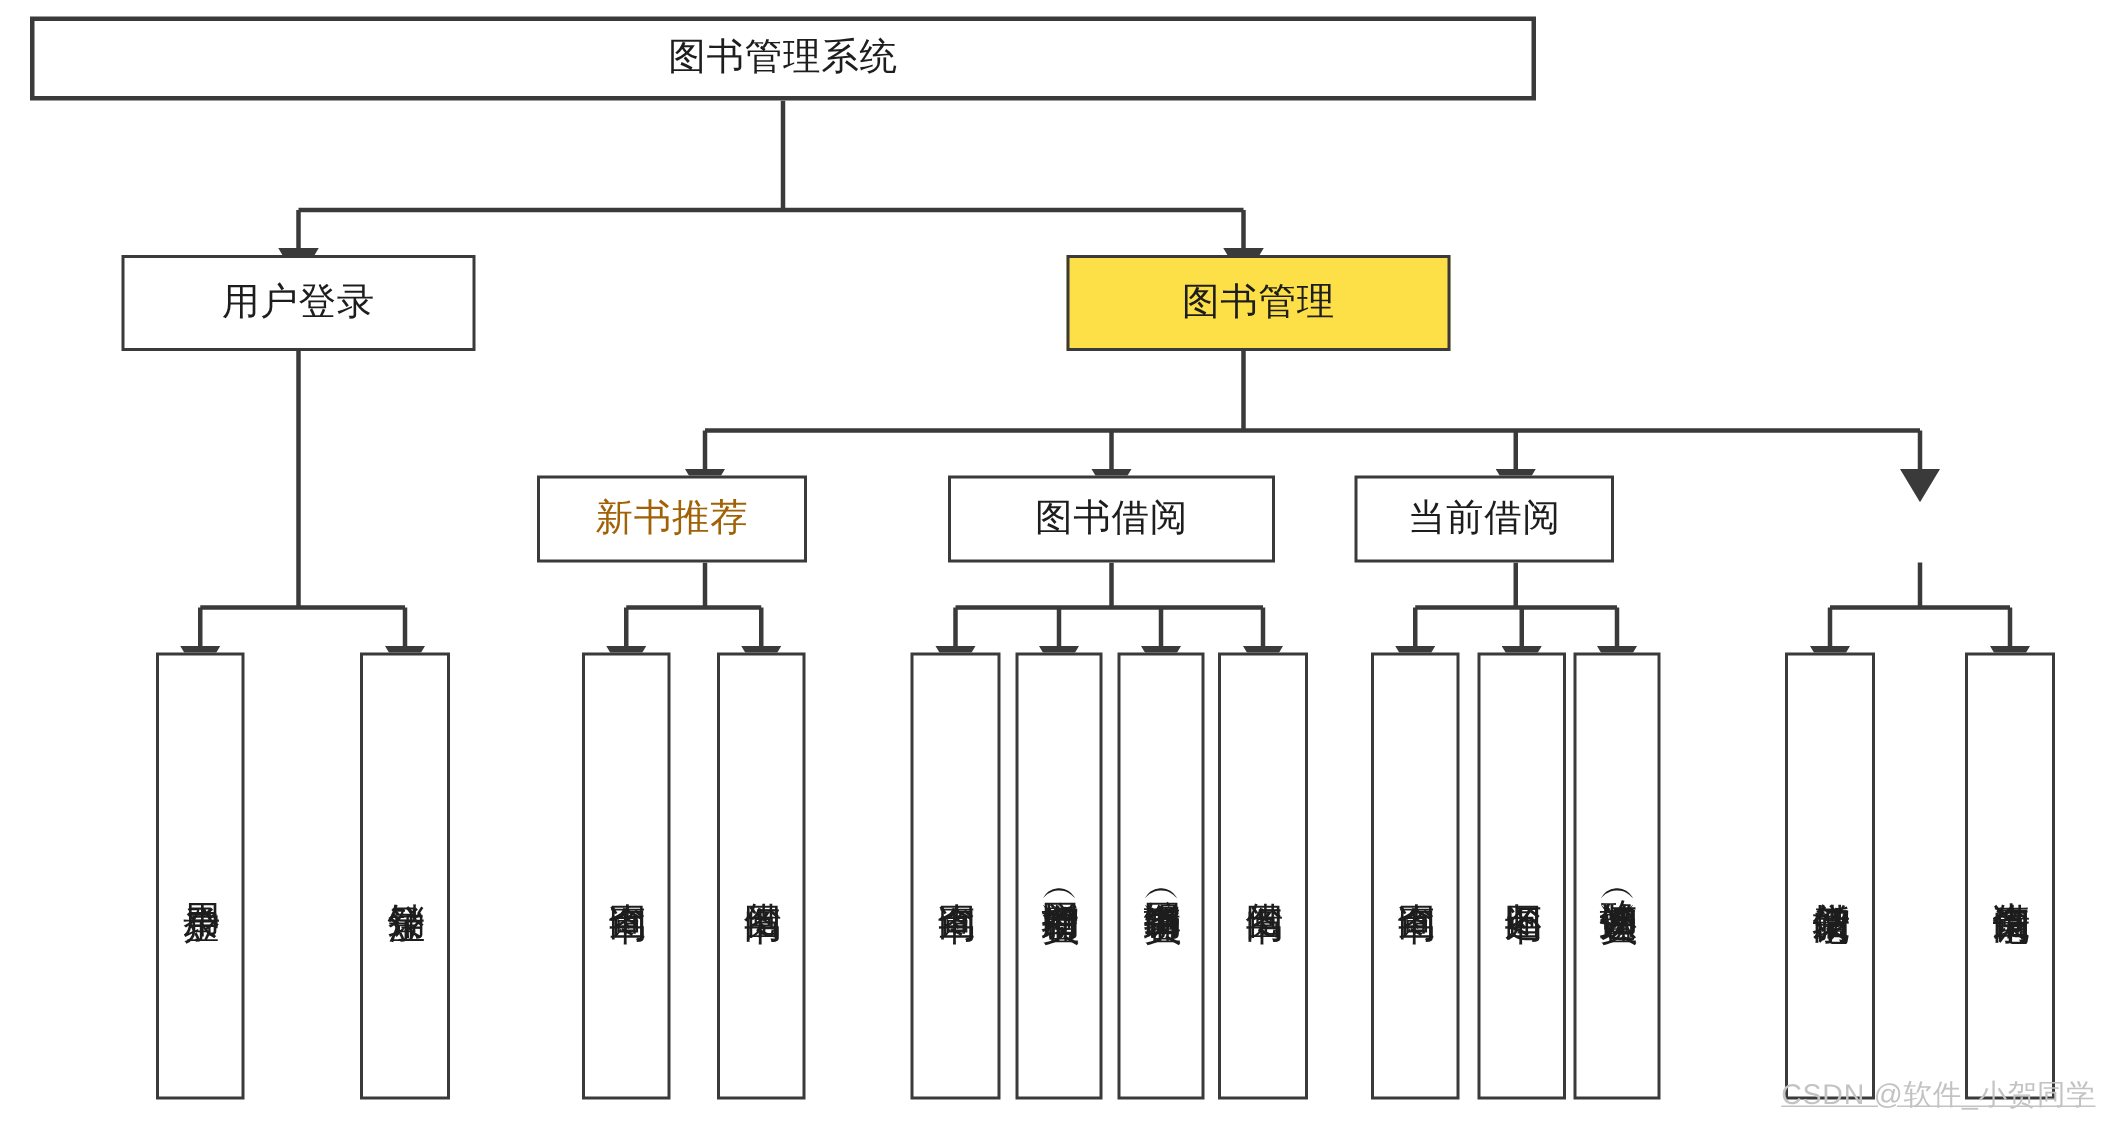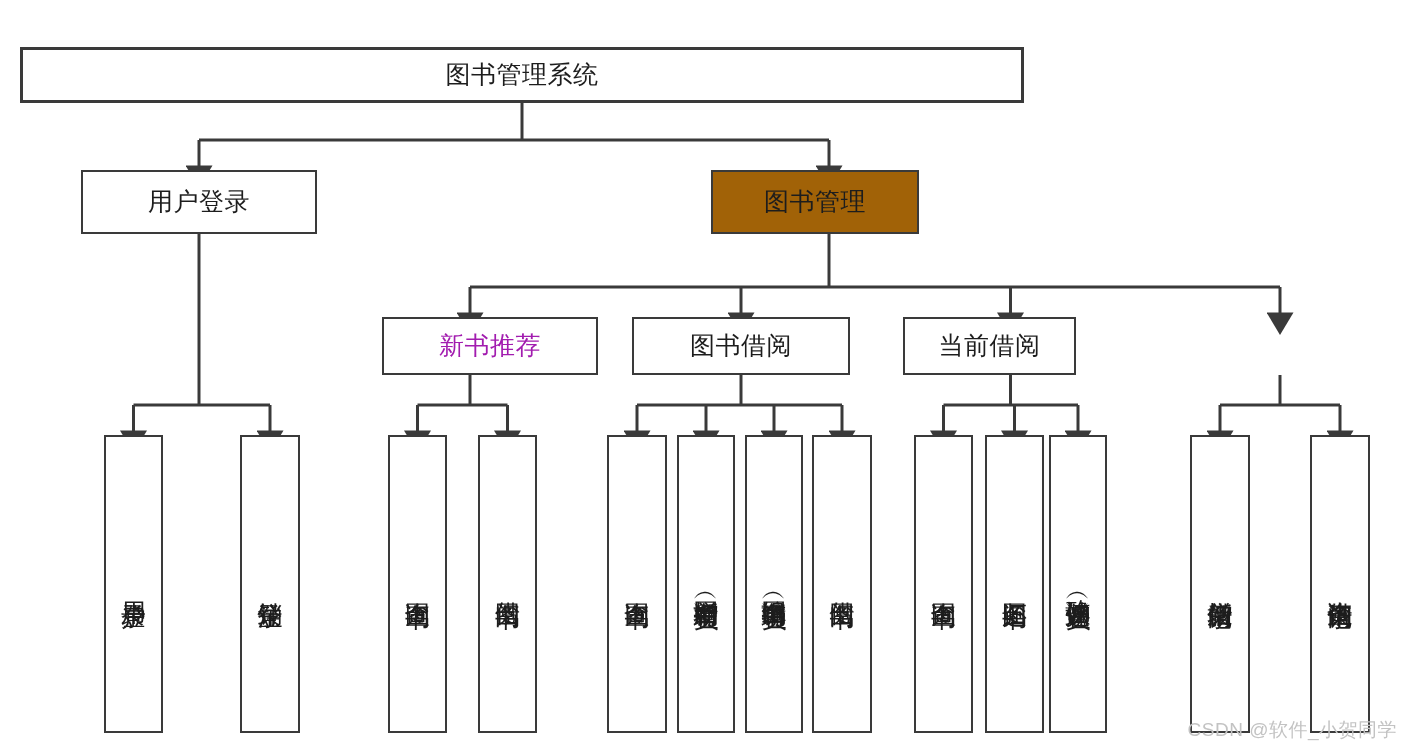--- a/index.html
+++ b/index.html
@@ -44,21 +44,20 @@
     white-space: nowrap;
   }
   .node-root .label,
   .node-l2 .label,
   .node-l3 .label {
     font-size: 25px;
     letter-spacing: 0.5px;
   }
   .node-root {
     border-width: 3px;
-    margin-top: 36px;
   }
   
   .node-leaf {
     border-width: 2.5px;
   }
   .node-leaf .label {
     writing-mode: vertical-rl;
     text-orientation: upright;
     font-size: 25px;
     line-height: 1.16;
@@ -125,25 +124,25 @@
       </g>
   </svg>
 
   <div class="node node-root" style="left: 20px; top: 11px; width: 1004px; height: 56px; border-color: rgb(58, 58, 58); background: rgb(255, 255, 255); color: rgb(29, 29, 29);">
     <span class="label">图书管理系统</span>
   </div>
 
   <div class="node node-l2" style="left: 81px; top: 170px; width: 236px; height: 64px; border-color: rgb(58, 58, 58); background: rgb(255, 255, 255); color: rgb(29, 29, 29);">
     <span class="label">用户登录</span>
   </div>
-  <div class="node node-l2" style="left: 711px; top: 170px; width: 208px; height: 64px; border-color: rgb(58, 58, 58); background: #a16207; color: rgb(29, 29, 29);">
+  <div class="node node-l2" style="left: 711px; top: 170px; width: 256px; height: 64px; border-color: rgb(58, 58, 58); background: #fde047; color: rgb(29, 29, 29);">
     <span class="label">图书管理</span>
   </div>
 
-  <div class="node node-l3" style="left: 382px; top: 317px; width: 216px; height: 58px; border-color: rgb(58, 58, 58); background: rgb(255, 255, 255); color: #a21caf;">
+  <div class="node node-l3" style="left: 358px; top: 317px; width: 180px; height: 58px; border-color: rgb(58, 58, 58); background: rgb(255, 255, 255); color: #a16207;">
     <span class="label">新书推荐</span>
   </div>
   <div class="node node-l3" style="left: 632px; top: 317px; width: 218px; height: 58px; border-color: rgb(58, 58, 58); background: rgb(255, 255, 255); color: rgb(29, 29, 29);">
     <span class="label">图书借阅</span>
   </div>
   <div class="node node-l3" style="left: 903px; top: 317px; width: 173px; height: 58px; border-color: rgb(58, 58, 58); background: rgb(255, 255, 255); color: rgb(29, 29, 29);">
     <span class="label">当前借阅</span>
   </div>
 
   <div class="node node-leaf" style="left: 104px; top: 435px; width: 59px; height: 298px; border-color: rgb(58, 58, 58); background: rgb(255, 255, 255); color: rgb(29, 29, 29);">
@@ -179,15 +178,15 @@
   <div class="node node-leaf" style="left: 1049px; top: 435px; width: 58px; height: 298px; border-color: rgb(58, 58, 58); background: rgb(255, 255, 255); color: rgb(29, 29, 29);">
     <span class="label">确认归还（管理员）</span>
   </div>
   <div class="node node-leaf" style="left: 1190px; top: 435px; width: 60px; height: 298px; border-color: rgb(58, 58, 58); background: rgb(255, 255, 255); color: rgb(29, 29, 29);">
     <span class="label">新增借阅记录</span>
   </div>
   <div class="node node-leaf" style="left: 1310px; top: 435px; width: 60px; height: 298px; border-color: rgb(58, 58, 58); background: rgb(255, 255, 255); color: rgb(29, 29, 29);">
     <span class="label">查询借阅记录</span>
   </div>
 
-  <div id="watermark" style="color: rgb(195, 195, 195);">CSDN @软件_小贺同学</div>
+  <div id="watermark" style="color: rgb(195, 195, 195); text-decoration: underline;">CSDN @软件_小贺同学</div>
 
 </div>
 
 </body></html>

